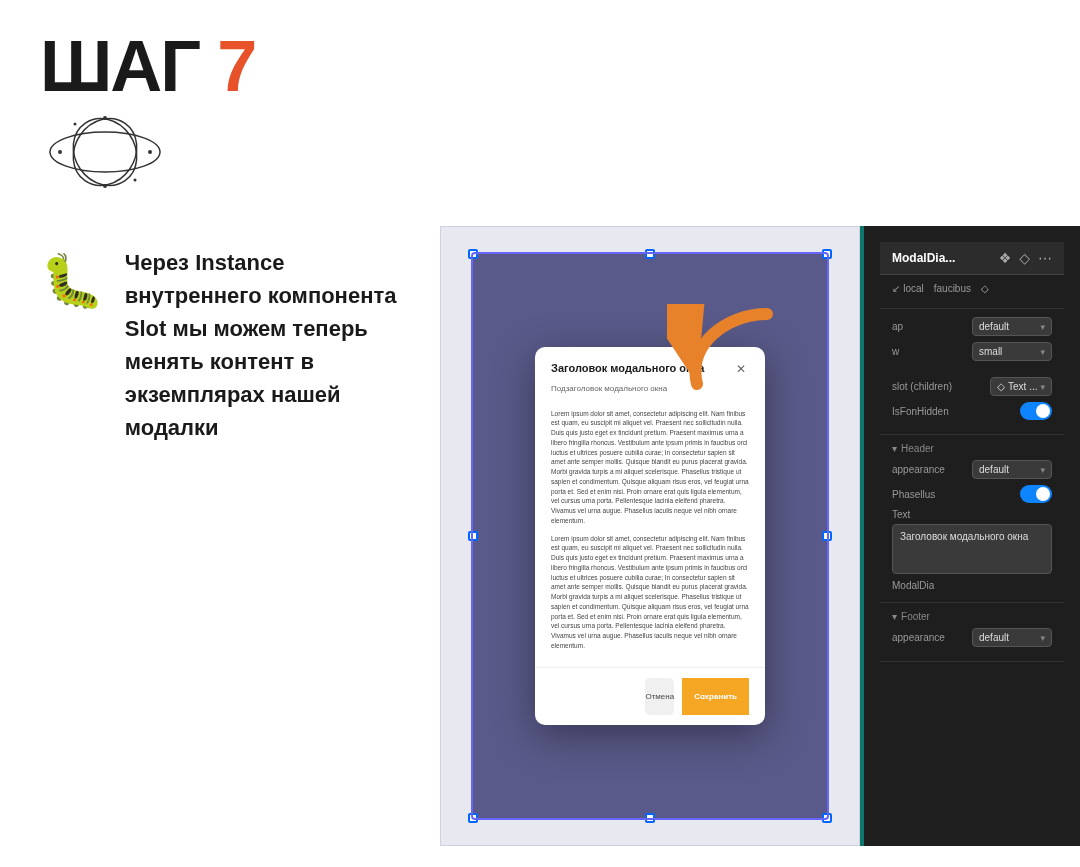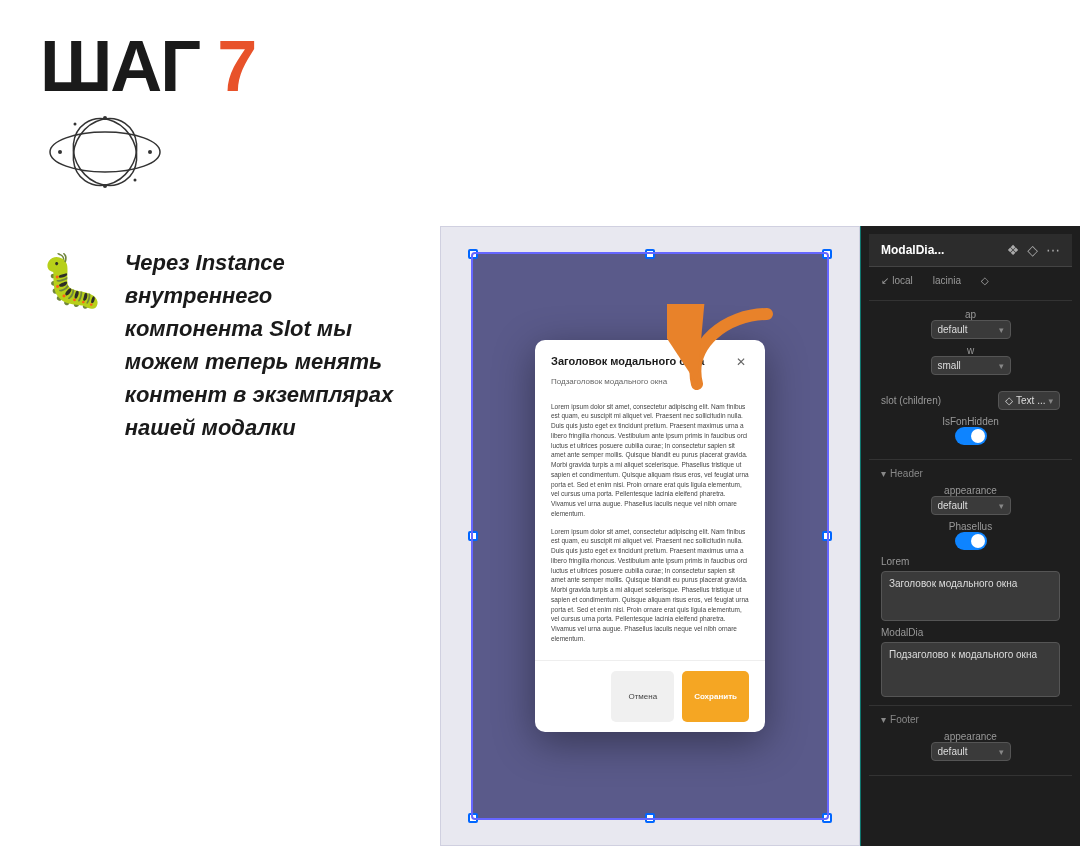--- a/index.html
+++ b/index.html
@@ -59,21 +59,20 @@
       flex-shrink: 0;
       margin-top: 5px;
     }
 
     .description-text {
       font-size: 22px;
       font-weight: 700;
       line-height: 1.5;
       color: #1a1a1a;
       font-family: 'Arial', sans-serif;
-      font-style: italic;
     }
 
     
     .center-panel {
       flex: 1;
       background: #e8e8f0;
       position: relative;
       min-height: 620px;
       border: 1px solid #d0d0e0;
     }
@@ -180,54 +179,54 @@
       display: flex;
       justify-content: flex-end;
       gap: 8px;
       border-top: 1px solid #eee;
     }
 
     .btn-cancel {
       background: #f0f0f0;
       border: none;
       border-radius: 5px;
-      padding: 5px 17px;
+      padding: 5px 0;
       font-size: 8px;
       color: #444;
       cursor: pointer;
     }
 
     .btn-save {
       background: #f5a623;
       border: none;
-      border-radius: 5px;
-      padding: 21px 12px;
+      border-radius: 0;
+      padding: 14px 12px;
       font-size: 8px;
       color: white;
       font-weight: 600;
       cursor: pointer;
     }
 
     
     .orange-arrow {
       position: absolute;
       top: 50px;
       right: 40px;
       z-index: 10;
     }
 
     
     .right-panel {
       width: 220px;
       background: #1e1e1e;
       color: #ccc;
       font-size: 11px;
-      padding: 8px;
+      padding: 16px;
       flex-shrink: 0;
-      border-left: 1px solid #0f766e;
+      border-left: 4px solid #0f766e;
       overflow-y: auto;
       max-height: 680px;
     }
 
     .right-panel-top {
       background: #2c2c2c;
       padding: 8px 12px;
       border-bottom: 1px solid #444;
       display: flex;
       align-items: center;
@@ -255,21 +254,20 @@
     .prop-section {
       padding: 8px 12px;
       border-bottom: 1px solid #333;
     }
 
     .prop-row {
       display: flex;
       align-items: center;
       justify-content: space-between;
       margin-bottom: 6px;
-      flex-direction: column;
     }
 
     .prop-label {
       color: #999;
       font-size: 10px;
       flex-shrink: 0;
     }
 
     .prop-dropdown {
       background: #3a3a3a;
@@ -310,21 +308,21 @@
     .instance-section {
       padding: 8px 12px;
       border-bottom: 1px solid #333;
     }
 
     .instance-label {
       color: #999;
       font-size: 10px;
       display: flex;
       align-items: center;
-      gap: 20px;
+      gap: 10px;
       margin-bottom: 6px;
     }
 
     .diamond-icon {
       color: #aaa;
       font-size: 10px;
     }
 
     .section-header {
       color: #888;
@@ -471,21 +469,21 @@
 
         <span class="top-icon">◇</span>
 
         <span class="top-icon">⋯</span>
       </div>
     </div>
 
     <div class="instance-section">
       <div class="instance-label">
         <span>↙ local </span>
-        <span>lacinia</span>
+        <span>faucibus</span>
         <span class="diamond-icon">◇</span>
       </div>
     </div>
 
     <div class="prop-section">
 
       <div class="prop-row">
         <span class="prop-label">ap</span>
         <div class="prop-dropdown">
           <span>default</span>
@@ -525,27 +523,26 @@
           <span>default</span>
           <span class="chevron-icon">▾</span>
         </div>
       </div>
 
       <div class="prop-row">
         <span class="prop-label">Phasellus</span>
         <div class="prop-toggle"></div>
       </div>
 
-      <div class="prop-text-label">Lorem</div>
+      <div class="prop-text-label">Text</div>
 
       <div class="text-area-prop" style="min-height:50px;">Заголовок модального окна</div>
 
       <div class="prop-text-label">ModalDia</div>
 
-      <div class="text-area-prop" style="min-height:55px;">Подзаголово к модального окна</div>
     </div>
 
     <div class="prop-section">
       <div class="section-header">Footer</div>
 
       <div class="prop-row">
         <span class="prop-label">appearance</span>
         <div class="prop-dropdown">
           <span>default</span>
           <span class="chevron-icon">▾</span>

